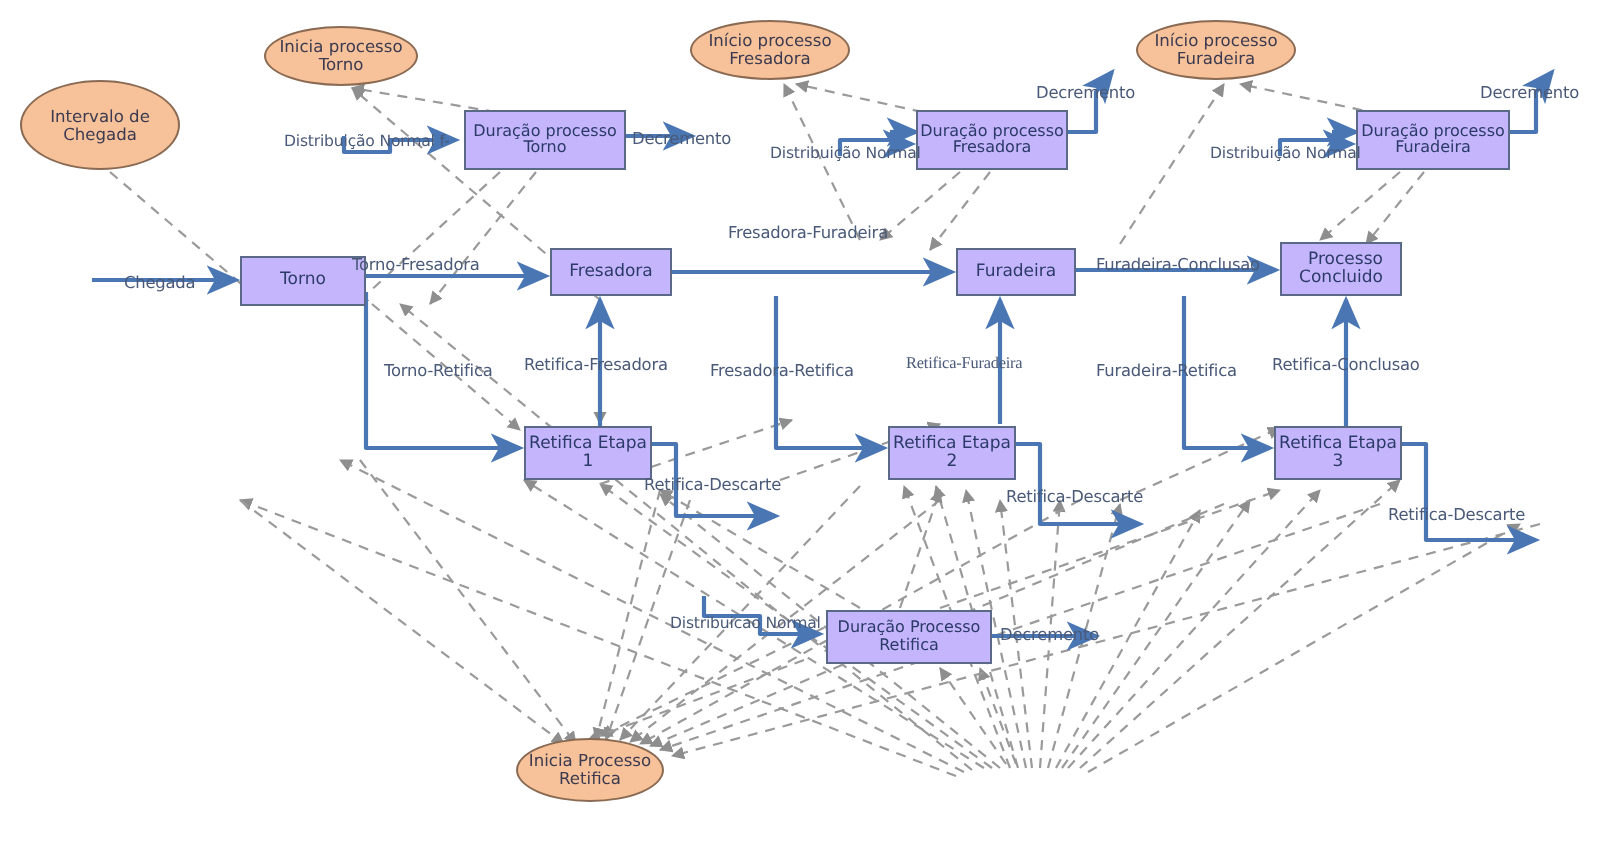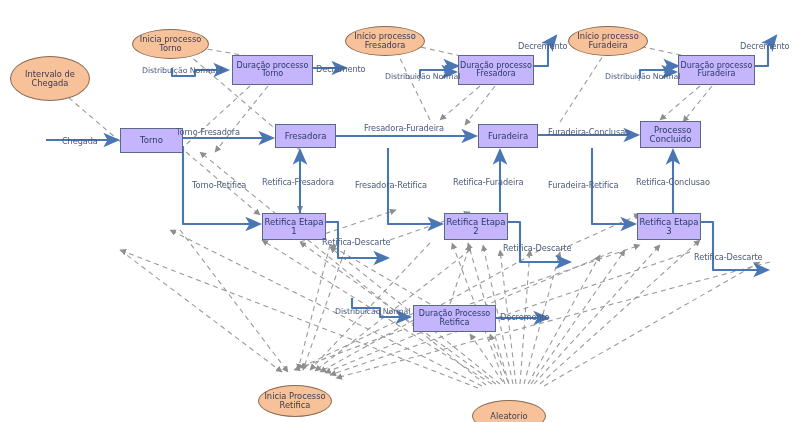--- a/index.html
+++ b/index.html
@@ -15,21 +15,21 @@
     text-align:center;color:#2b3a67;line-height:1.05;
     font-family:"DejaVu Sans",sans-serif;
   }
   .proc{
     background:#c4b5fd;border:1.3px solid #5a6a86;
     font-size:8.5px;
   }
   .proc.big{font-size:8px;}
   .ell{
     background:#f7c29a;border:1.2px solid #8a6a52;border-radius:50%;
-    font-size:8.3px;color:#3b3a50;margin-top:16px;
+    font-size:8.3px;color:#3b3a50;
   }
   .lbl{
     position:absolute;color:#4a5a78;font-size:8.2px;
     white-space:nowrap;font-family:"DejaVu Sans",sans-serif;
     letter-spacing:-0.1px;
   }
   .lbl.sm{font-size:7.8px;}
 </style>
 </head>
 <body>
@@ -216,32 +216,29 @@
 Fresadora</span>
   </div>
   <div class="node ell" style="left:568px;top:10px;width:80px;height:30px;white-space:pre;">
     <span>Início processo
 Furadeira</span>
   </div>
   <div class="node ell" style="left:258px;top:369px;width:74px;height:32px;white-space:pre;">
     <span>Inicia Processo
 Retifica</span>
   </div>
-  <div class="node ell" style="left:472px;top:384px;width:74px;height:32px;white-space:pre;">
-    <span>Aleatorio</span>
-  </div>
 
   <div class="lbl" style="left:62px;top:136px;">Chegada</div>
   <div class="lbl" style="left:176px;top:127px;">Torno-Fresadora</div>
-  <div class="lbl" style="left:364px;top:123px;">Fresadora-Furadeira</div>
+  <div class="lbl" style="left:364px;top:111px;">Fresadora-Furadeira</div>
   <div class="lbl" style="left:548px;top:127px;">Furadeira-Conclusao</div>
   <div class="lbl" style="left:192px;top:180px;">Torno-Retifica</div>
   <div class="lbl" style="left:262px;top:177px;">Retifica-Fresadora</div>
   <div class="lbl" style="left:355px;top:180px;text-align:right;">Fresadora-Retifica</div>
-  <div class="lbl" style="left:453px;top:177px;">Retifica-Furadeira</div>
+  <div class="lbl" style="left:453px;top:177px;font-family:Liberation Serif, serif;">Retifica-Furadeira</div>
   <div class="lbl" style="left:548px;top:180px;">Furadeira-Retifica</div>
   <div class="lbl" style="left:636px;top:177px;">Retifica-Conclusao</div>
   <div class="lbl" style="left:322px;top:237px;">Retifica-Descarte</div>
   <div class="lbl" style="left:503px;top:243px;">Retifica-Descarte</div>
   <div class="lbl" style="left:694px;top:252px;">Retifica-Descarte</div>
 
   <div class="lbl sm" style="left:142px;top:66px;">Distribuição Normal f-</div>
   <div class="lbl sm" style="left:385px;top:72px;">Distribuição Normal</div>
   <div class="lbl sm" style="left:605px;top:72px;">Distribuição Normal</div>
   <div class="lbl sm" style="left:335px;top:307px;">Distribuicao Normal</div>

